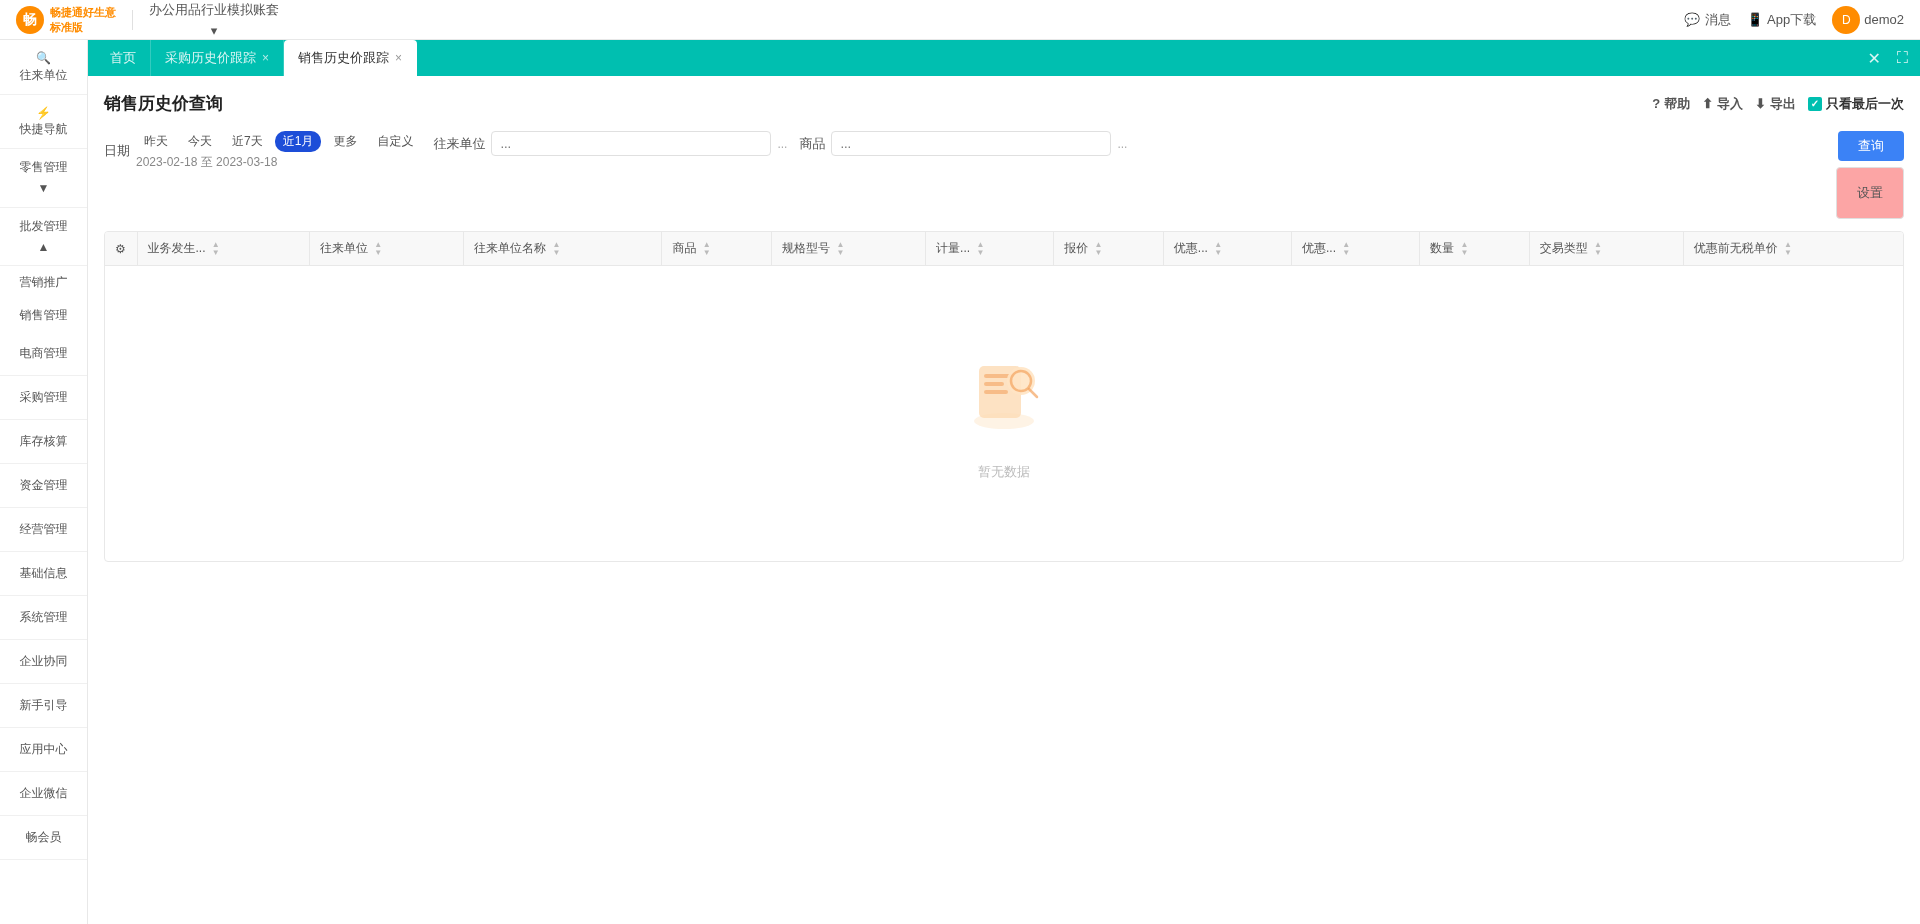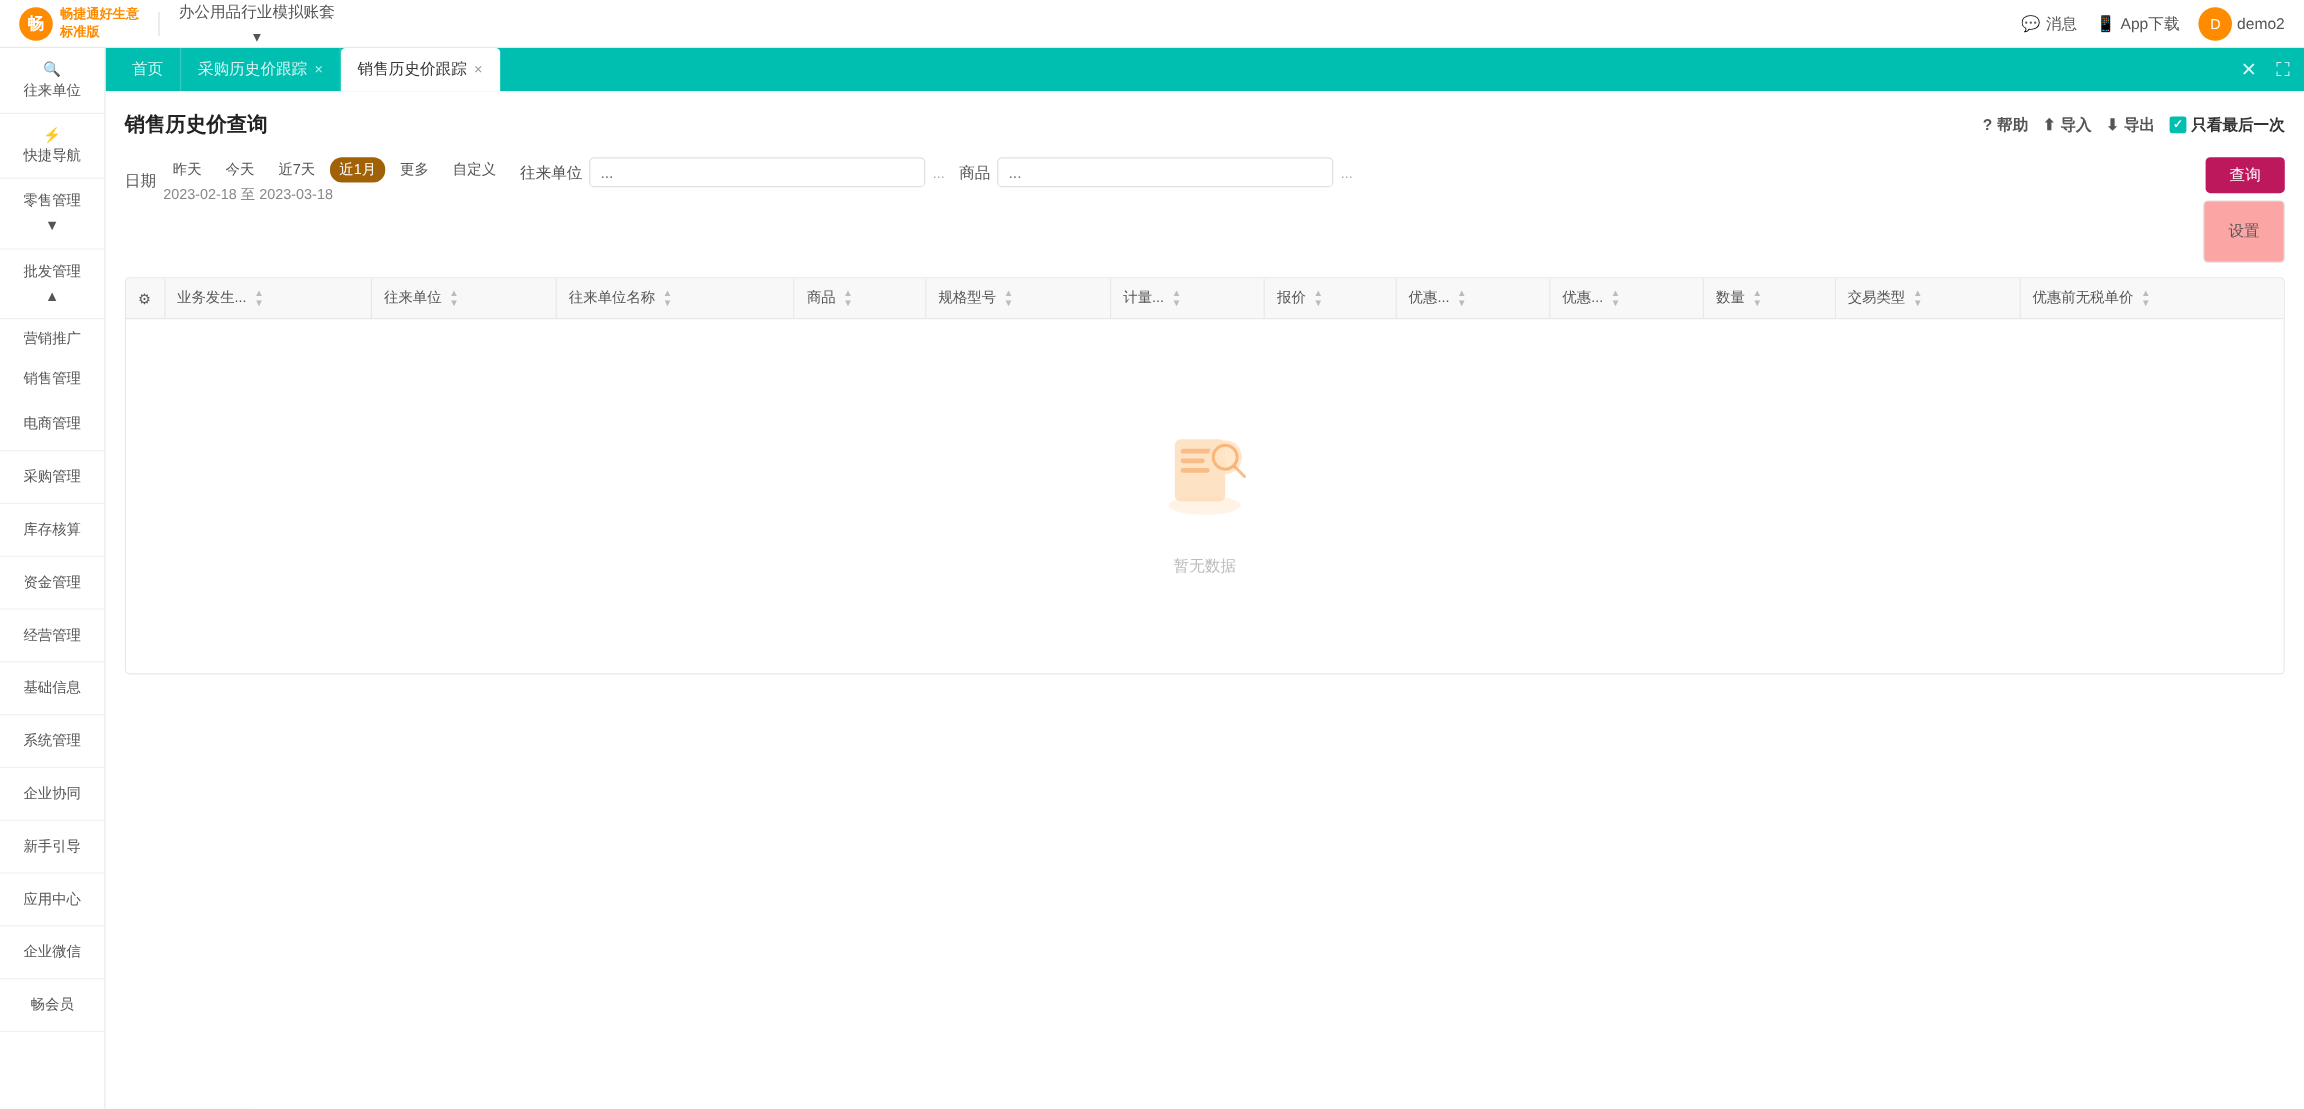--- a/index.html
+++ b/index.html
@@ -247,38 +247,38 @@
       gap: 4px;
     }
     .date-option {
       padding: 2px 8px;
       font-size: 12px;
       cursor: pointer;
       color: #555;
       border-radius: 3px;
     }
     .date-option.active {
-      background: #a16207;
+      background: #1d4ed8;
       color: white;
       border-radius: 10px;
       text-align: right;
     }
     .date-range-text {
       font-size: 12px;
       color: #888;
       margin-top: 2px;
     }
     .filter-date-block {
       display: flex;
       flex-direction: column;
     }
 
     
     .btn-query {
-      background: #be185d;
+      background: #3b82f6;
       color: white;
       border: none;
       border-radius: 4px;
       padding: 6px 20px;
       font-size: 13px;
       cursor: pointer;
       white-space: nowrap;
     }
     .btn-settings {
       background: #fca5a5;

